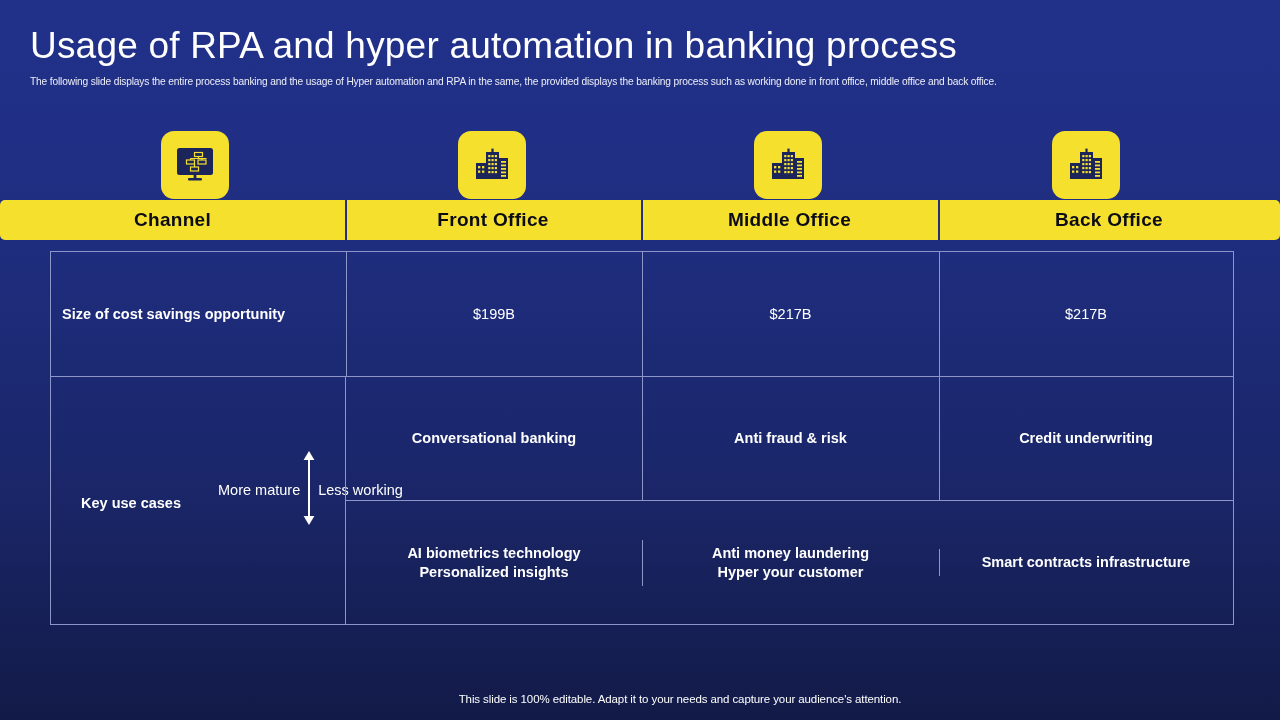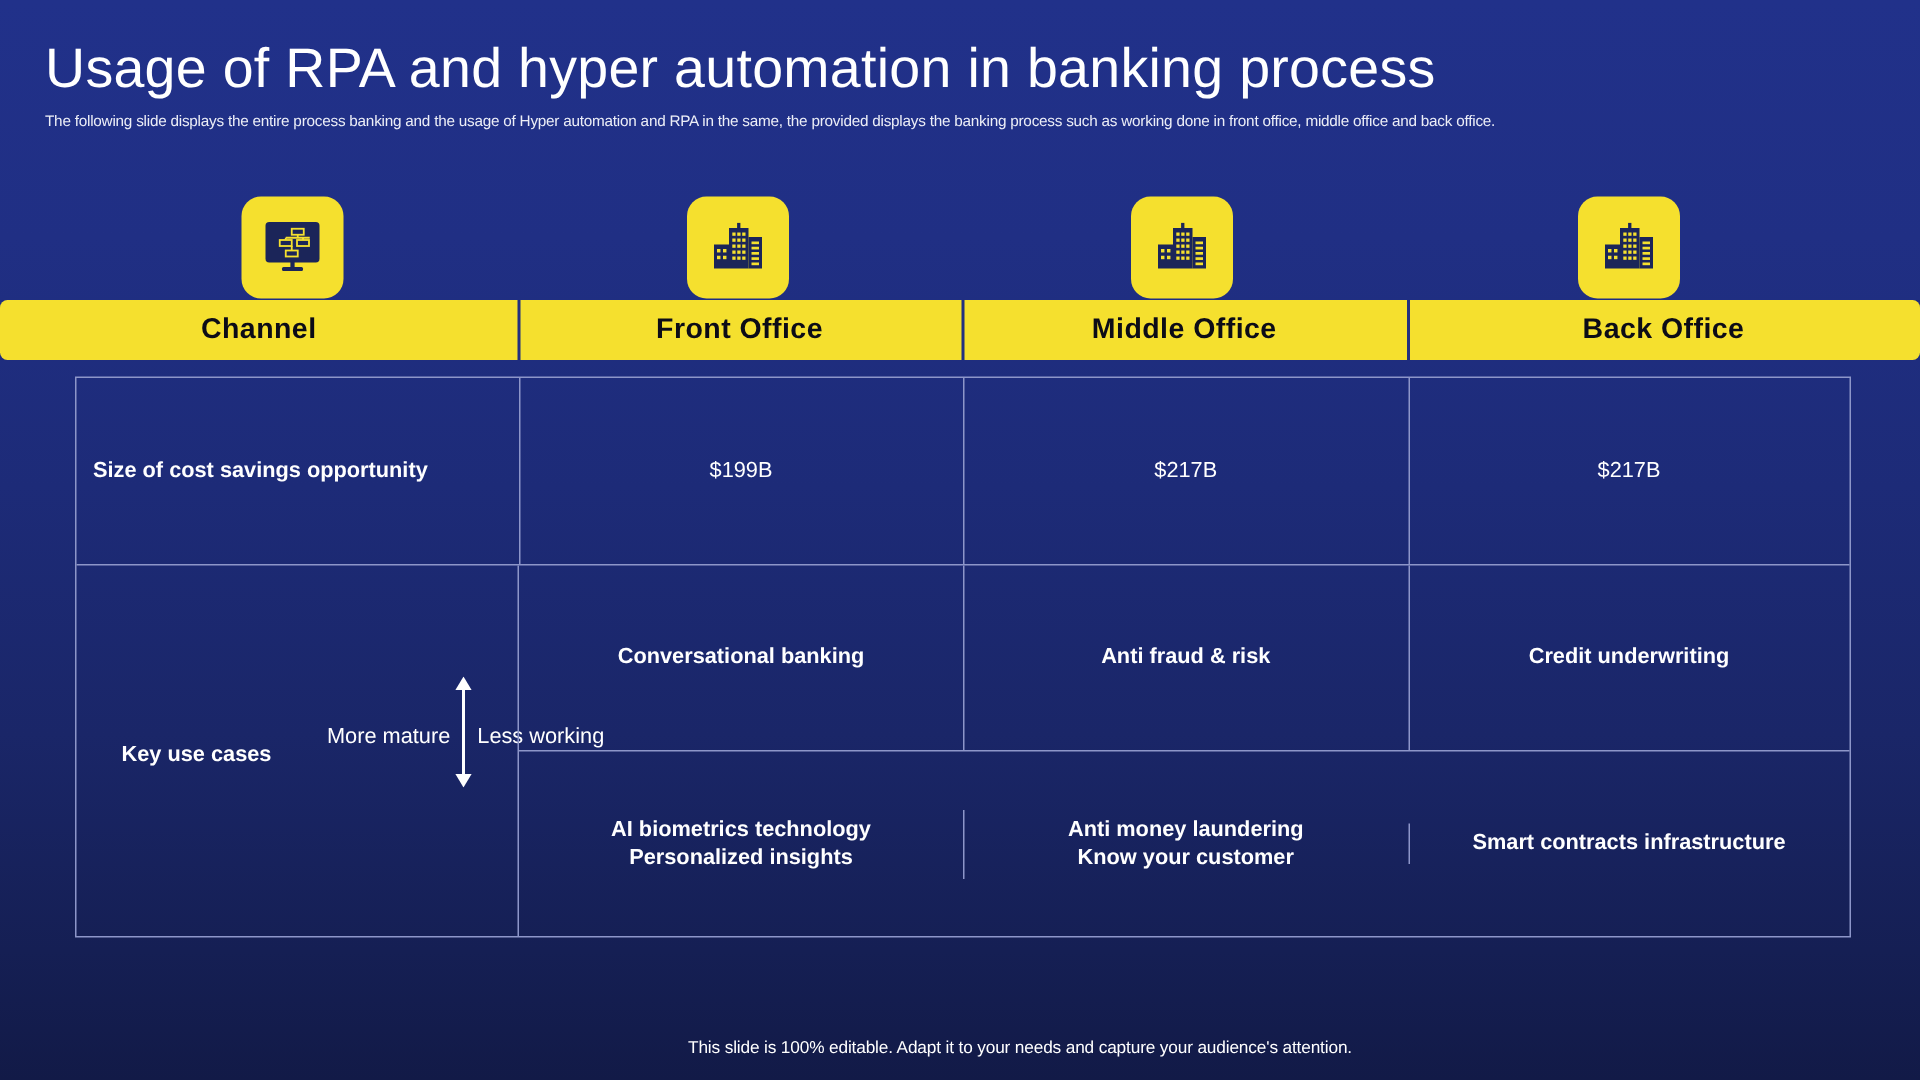--- a/index.html
+++ b/index.html
@@ -439,21 +439,21 @@
         <div class="cases-subrow bottom">
           <div class="cell w-front">
             <span>
               <span>AI biometrics technology</span><br>
               <span>Personalized insights</span>
             </span>
           </div>
           <div class="cell w-middle">
             <span>
               <span>Anti money laundering</span><br>
-              <span>Know your customer</span>
+              <span>Hyper your customer</span>
             </span>
           </div>
           <div class="cell w-back">
             <span>Smart contracts infrastructure</span>
           </div>
         </div>
 
       </div>
     </div>
   </div>

